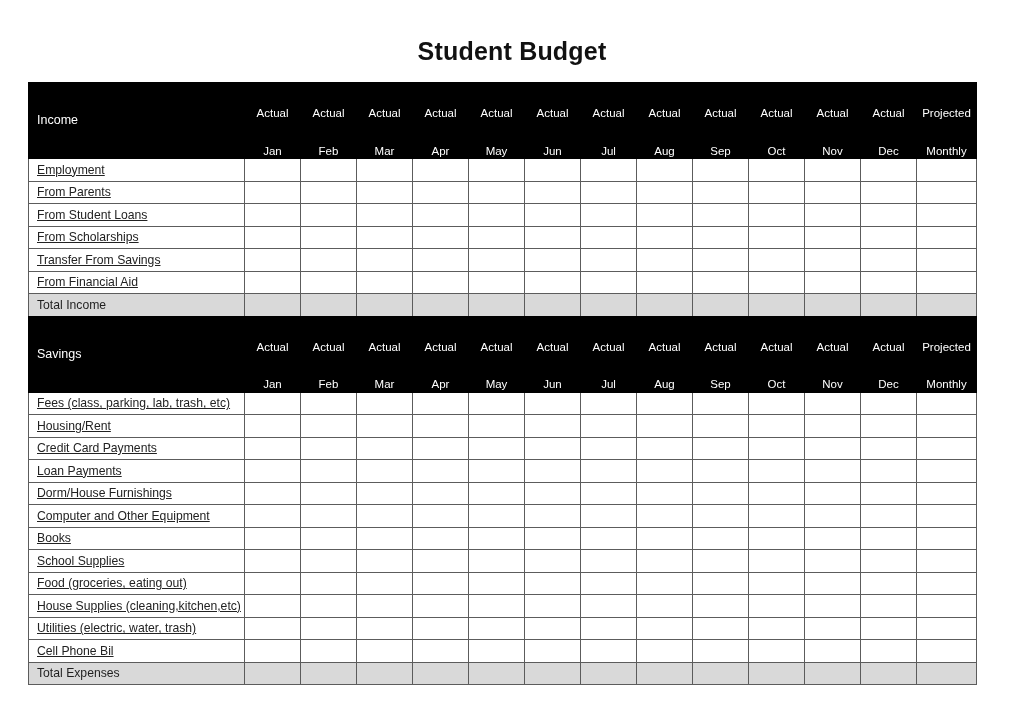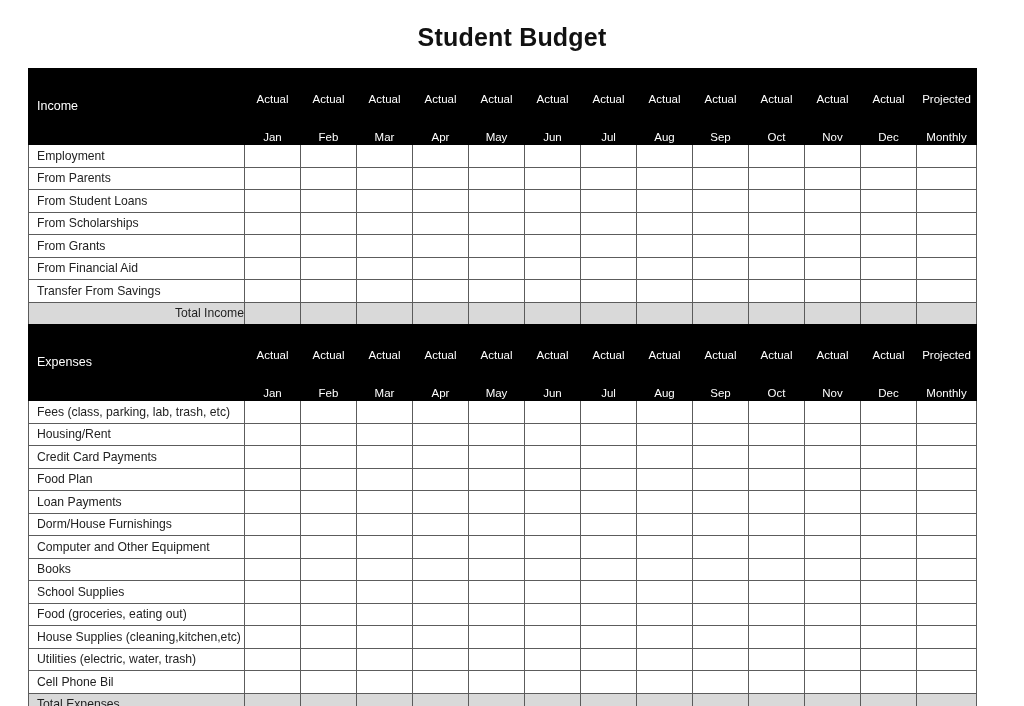--- a/index.html
+++ b/index.html
@@ -22,21 +22,21 @@
     height: 706px;
     box-sizing: border-box;
   }
 
   .page-title {
     text-align: center;
     font-size: 25px;
     font-weight: bold;
     color: #111111;
     letter-spacing: 0.2px;
-    margin: 0;
+    margin: 14px;
     padding-top: 21px;
     padding-bottom: 0;
     line-height: 32px;
   }
 
   .budget-wrap {
     position: absolute;
     left: 28px;
     top: 68px;
     width: 948px;
@@ -85,20 +85,21 @@
     padding: 0;
     background: #ffffff;
   }
   tr.data-row td.row-label {
     text-align: left;
     padding-left: 8px;
     font-size: 12.2px;
     color: #222222;
     white-space: nowrap;
     overflow: hidden;
+    text-decoration: underline;
   }
   tr.data-row td.cell {
     background: #ffffff;
   }
 
   
   tr.total-row td {
     height: 21.5px;
     border: 1px solid #5c5c5c;
     padding: 0;
@@ -106,21 +107,21 @@
   }
   tr.total-row td.row-label {
     text-align: left;
     padding-left: 8px;
     font-size: 12.2px;
     color: #1f1f1f;
     white-space: nowrap;
   }
 
   
-  tr.total-row.income-total td { border-bottom: 1px solid #000000; text-align: right; }
+  tr.total-row.income-total td { border-bottom: 1px solid #000000; }
 </style>
 </head>
 <body>
 
 <div class="page">
 
   <h1 class="page-title">Student Budget</h1>
 
   <div class="budget-wrap">
     <table class="budget">
@@ -254,53 +255,37 @@
             <td class="cell"></td>
             <td class="cell"></td>
             <td class="cell"></td>
             <td class="cell"></td>
             <td class="cell"></td>
             <td class="cell"></td>
             <td class="cell"></td>
             <td class="cell"></td>
           </tr>
           <tr class="data-row">
-            <td class="row-label">From Grants</td>
+            <td class="row-label">Transfer From Savings</td>
             <td class="cell"></td>
             <td class="cell"></td>
             <td class="cell"></td>
             <td class="cell"></td>
             <td class="cell"></td>
             <td class="cell"></td>
             <td class="cell"></td>
             <td class="cell"></td>
             <td class="cell"></td>
             <td class="cell"></td>
             <td class="cell"></td>
             <td class="cell"></td>
             <td class="cell"></td>
           </tr>
           <tr class="data-row">
             <td class="row-label">From Financial Aid</td>
-            <td class="cell"></td>
-            <td class="cell"></td>
-            <td class="cell"></td>
-            <td class="cell"></td>
-            <td class="cell"></td>
-            <td class="cell"></td>
-            <td class="cell"></td>
-            <td class="cell"></td>
-            <td class="cell"></td>
-            <td class="cell"></td>
-            <td class="cell"></td>
-            <td class="cell"></td>
-            <td class="cell"></td>
-          </tr>
-          <tr class="data-row">
-            <td class="row-label">Transfer From Savings</td>
             <td class="cell"></td>
             <td class="cell"></td>
             <td class="cell"></td>
             <td class="cell"></td>
             <td class="cell"></td>
             <td class="cell"></td>
             <td class="cell"></td>
             <td class="cell"></td>
             <td class="cell"></td>
             <td class="cell"></td>
@@ -318,21 +303,21 @@
             <td class="cell"></td>
             <td class="cell"></td>
             <td class="cell"></td>
             <td class="cell"></td>
             <td class="cell"></td>
             <td class="cell"></td>
             <td class="cell"></td>
             <td class="cell"></td>
           </tr>
           <tr class="section-head">
-            <td class="sec-label">Expenses</td>
+            <td class="sec-label">Savings</td>
             <td class="sec-month">
               <span class="mline">Actual</span>
               <span class="mline">Jan</span>
             </td>
             <td class="sec-month">
               <span class="mline">Actual</span>
               <span class="mline">Feb</span>
             </td>
             <td class="sec-month">
               <span class="mline">Actual</span>
@@ -406,36 +391,20 @@
             <td class="cell"></td>
             <td class="cell"></td>
             <td class="cell"></td>
             <td class="cell"></td>
             <td class="cell"></td>
             <td class="cell"></td>
             <td class="cell"></td>
           </tr>
           <tr class="data-row">
             <td class="row-label">Credit Card Payments</td>
-            <td class="cell"></td>
-            <td class="cell"></td>
-            <td class="cell"></td>
-            <td class="cell"></td>
-            <td class="cell"></td>
-            <td class="cell"></td>
-            <td class="cell"></td>
-            <td class="cell"></td>
-            <td class="cell"></td>
-            <td class="cell"></td>
-            <td class="cell"></td>
-            <td class="cell"></td>
-            <td class="cell"></td>
-          </tr>
-          <tr class="data-row">
-            <td class="row-label">Food Plan</td>
             <td class="cell"></td>
             <td class="cell"></td>
             <td class="cell"></td>
             <td class="cell"></td>
             <td class="cell"></td>
             <td class="cell"></td>
             <td class="cell"></td>
             <td class="cell"></td>
             <td class="cell"></td>
             <td class="cell"></td>

